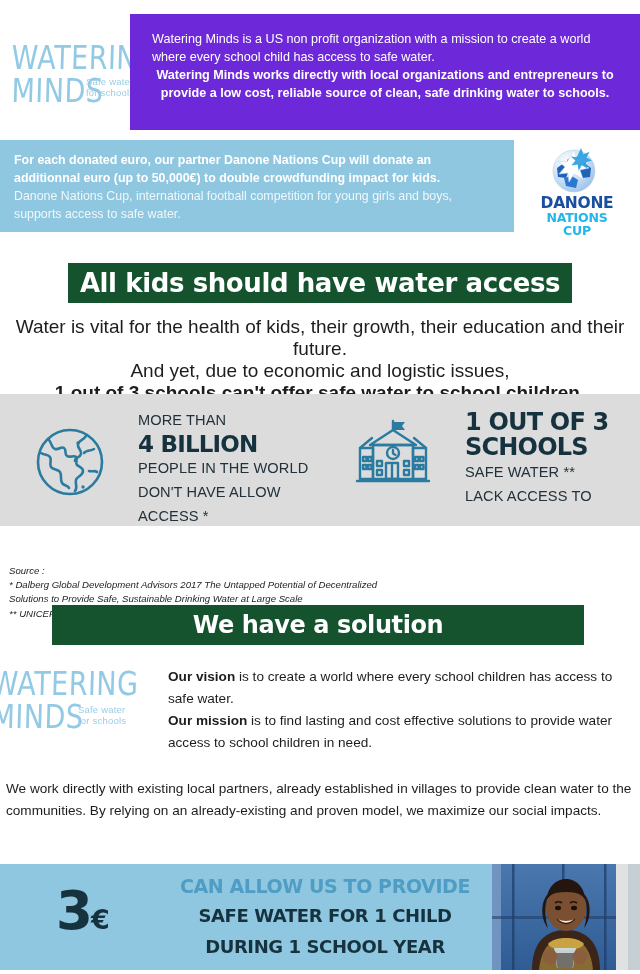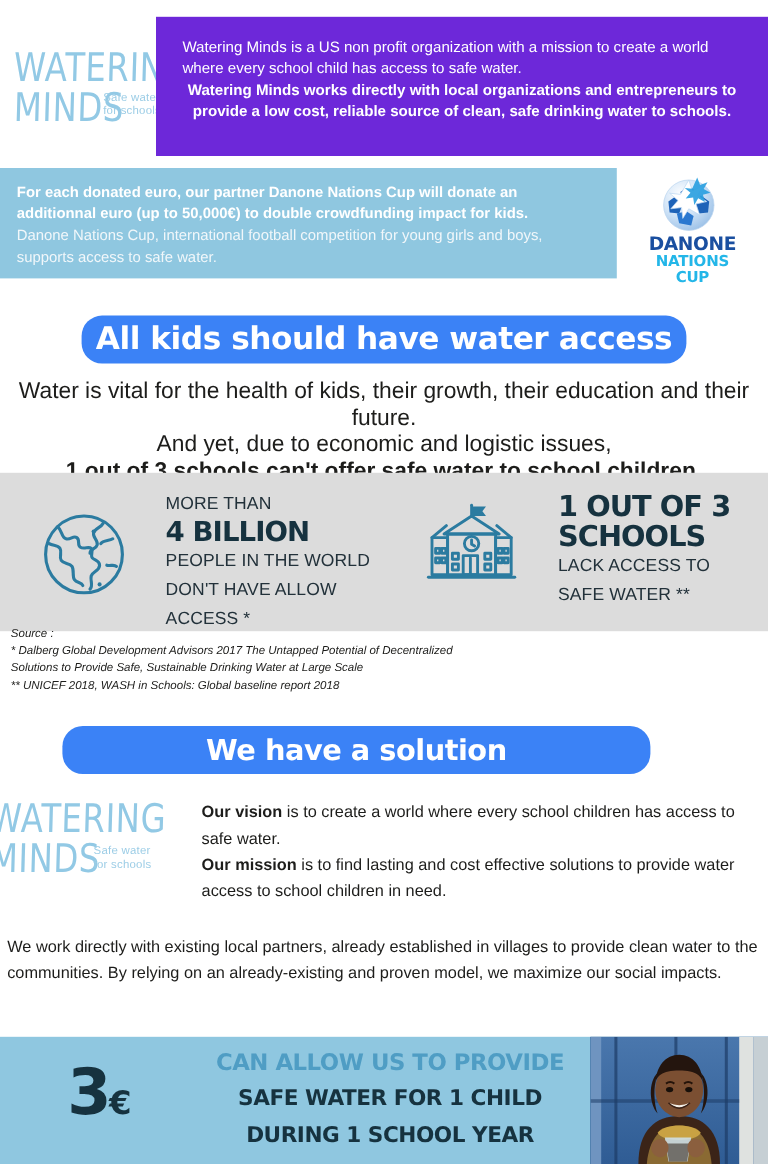--- a/index.html
+++ b/index.html
@@ -110,39 +110,38 @@
     font-size: 12.5px;
     font-weight: bold;
     color: #23b6e8;
     letter-spacing: -0.2px;
     line-height: 13px;
   }
 
   
   .banner {
     position: absolute;
-    background: #3b82f6;
+    background: #14532d;
     color: #ffffff;
     text-align: center;
     font-family: "DejaVu Sans", sans-serif;
     font-weight: bold;
     letter-spacing: -0.4px;
     display: flex;
     align-items: center;
     justify-content: center;
-    border-radius: 17px;
   }
   #banner-kids {
     left: 68px; top: 263px;
     width: 504px; height: 40px;
     font-size: 26px;
   }
   #banner-solution {
     left: 52px; top: 605px;
-    width: 490px; height: 40px;
+    width: 532px; height: 40px;
     font-size: 24px;
   }
 
   
   .center-copy {
     position: absolute;
     left: 0; top: 316px;
     width: 640px;
     text-align: center;
     font-size: 19px;
@@ -174,21 +173,21 @@
     color: #16323f;
     letter-spacing: -0.8px;
   }
   #stat1-text { left: 138px; top: 408px; width: 200px; }
   #stat2-text { left: 465px; top: 410px; width: 175px; }
   #stat2-text .stat-big { font-size: 24px; line-height: 25px; }
 
   
   .sources {
     position: absolute;
-    left: 9px; top: 522px;
+    left: 9px; top: 564px;
     width: 500px;
     font-family: "Liberation Sans", sans-serif;
     font-style: italic;
     font-size: 9.6px;
     line-height: 14.2px;
     color: #1d1d1b;
   }
 
   
   .sol-logo { position: absolute; left: -8px; top: 668px; }
@@ -354,22 +353,22 @@
         <path d="M63 42 h3.5 v4 h-3.5 z M63 50 h3.5 v4 h-3.5 z"></path>
         <path d="M68 42 h3.5 v4 h-3.5 z M68 50 h3.5 v4 h-3.5 z"></path>
         <path d="M5 66 h72"></path>
       </g>
     </svg>
   </div>
 
   <div class="stat-text stat-small" id="stat2-text">
     <div class="stat-big">1 OUT OF 3</div>
     <div class="stat-big">SCHOOLS</div>
+    <div>SAFE WATER **</div>
     <div>LACK ACCESS TO</div>
-    <div>SAFE WATER **</div>
   </div>
 
   <div class="sources">
     <div>Source :</div>
     <div>* Dalberg Global Development Advisors 2017 The Untapped Potential of Decentralized</div>
     <div>Solutions to Provide Safe, Sustainable Drinking Water at Large Scale</div>
     <div>** UNICEF 2018, WASH in Schools: Global baseline report 2018</div>
   </div>
 
   <div class="banner" id="banner-solution">We have a solution</div>

